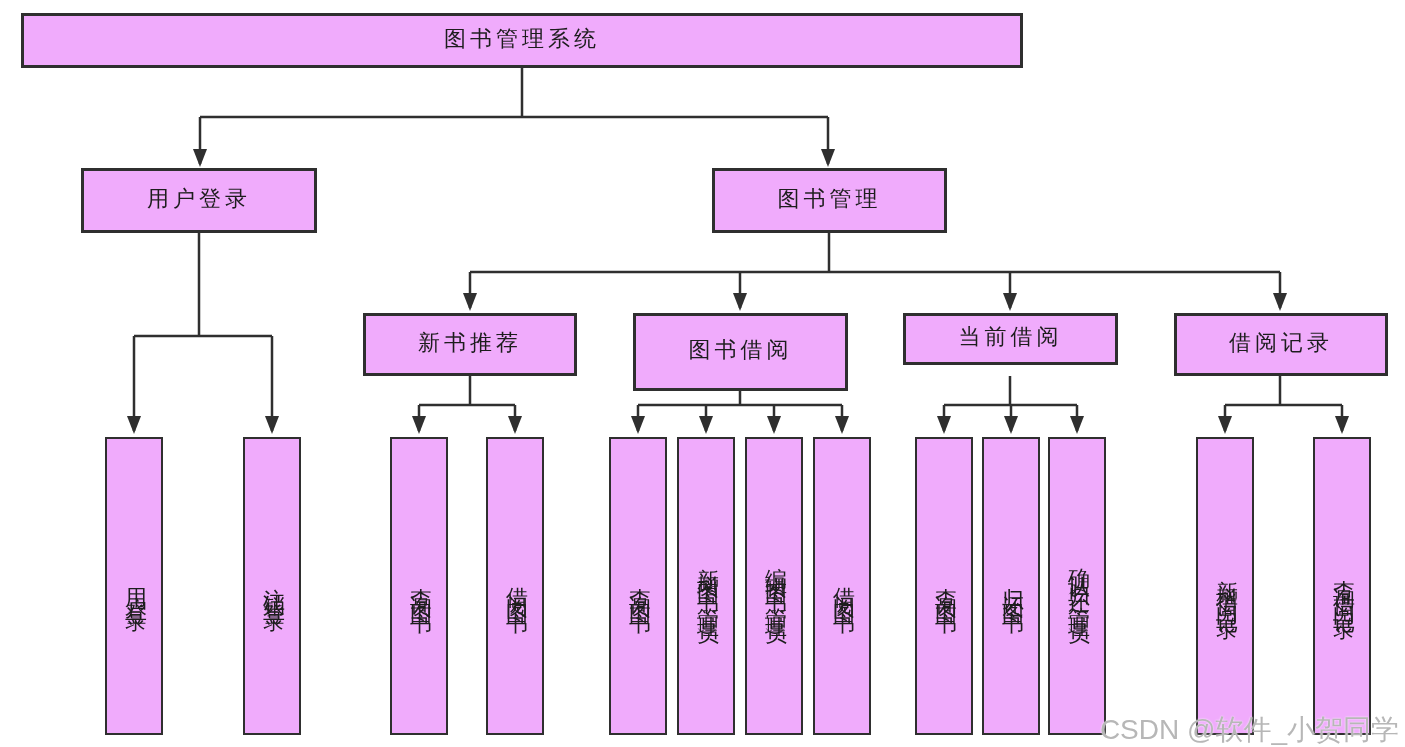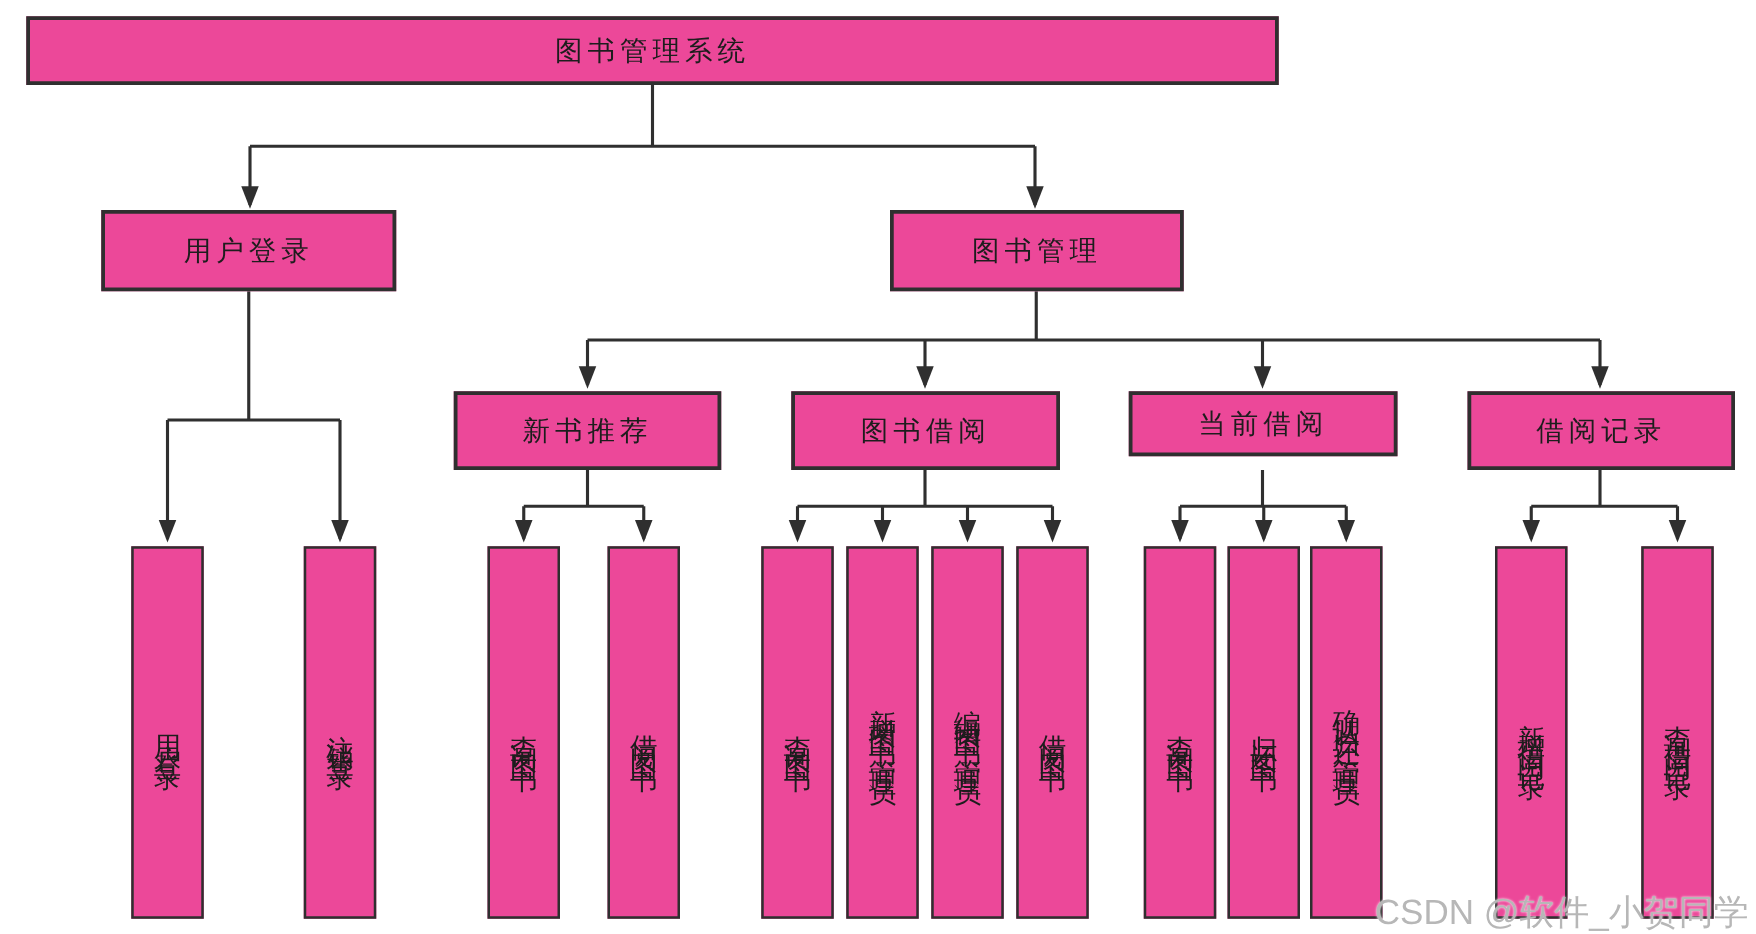--- a/index.html
+++ b/index.html
@@ -15,25 +15,26 @@
     background:var(--background);
     font-family:"Liberation Sans","DejaVu Sans",sans-serif;
     color:var(--text);
     overflow:hidden;
   }
   #wires{position:absolute;left:0;top:0;width:1405px;height:747px;}
   #wires path{stroke:var(--line);stroke-width:2.5;fill:none;}
   .node{
     position:absolute;
     box-sizing:border-box;
-    background:#ec4899;
+    background:#f0abfc;
     border:3px solid var(--line);
     display:flex;align-items:center;justify-content:center;
     text-align:center;
     line-height:1;
+    font-family:Liberation Mono, monospace;
   }
   .h{font-size:22px;letter-spacing:4px;}
   .v{
     border-width:2.5px;
     writing-mode:vertical-rl;
     text-orientation:mixed;
     font-size:22px;
     letter-spacing:8px;
   }
   .watermark{
@@ -92,21 +93,21 @@
     <path d="M1225,405 L1225,431" marker-end="url(#arrow)"></path>
     <path d="M1342,405 L1342,431" marker-end="url(#arrow)"></path>
   </svg>
 
   <div class="node h" style="left:21px;top:13px;width:1002px;height:55px">图书管理系统</div>
 
   <div class="node h" style="left:81px;top:168px;width:236px;height:65px">用户登录</div>
   <div class="node h" style="left:363px;top:313px;width:214px;height:63px">新书推荐</div>
 
   <div class="node h" style="left:712px;top:168px;width:235px;height:65px">图书管理</div>
-  <div class="node h" style="left:633px;top:313px;width:215px;height:63px">图书借阅</div>
+  <div class="node h" style="left:633px;top:313px;width:215px;height:78px">图书借阅</div>
   <div class="node h" style="left:903px;top:313px;width:215px;height:52px">当前借阅</div>
   <div class="node h" style="left:1174px;top:313px;width:214px;height:63px">借阅记录</div>
 
   <div class="node v" style="left:105px;top:437px;width:58px;height:298px">用户登录</div>
   <div class="node v" style="left:243px;top:437px;width:58px;height:298px">注销登录</div>
 
   <div class="node v" style="left:390px;top:437px;width:58px;height:298px">查询图书</div>
   <div class="node v" style="left:486px;top:437px;width:58px;height:298px">借阅图书</div>
 
   <div class="node v" style="left:609px;top:437px;width:58px;height:298px">查询图书</div>

